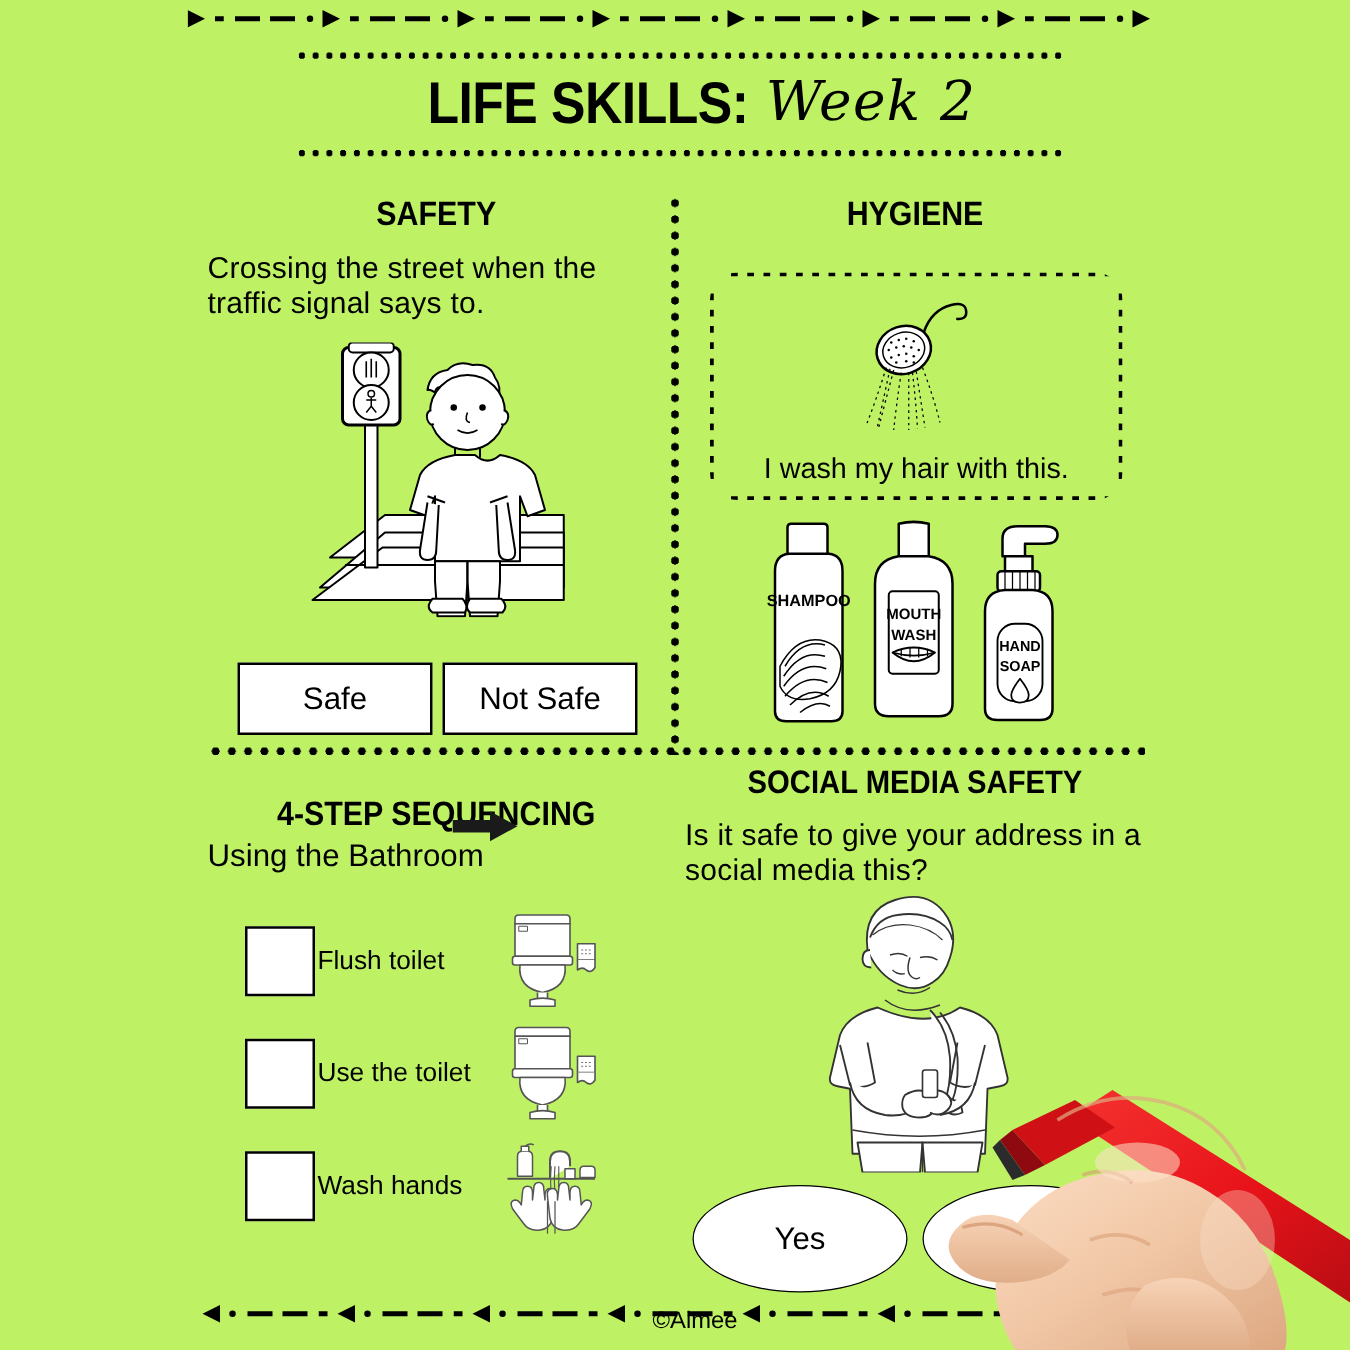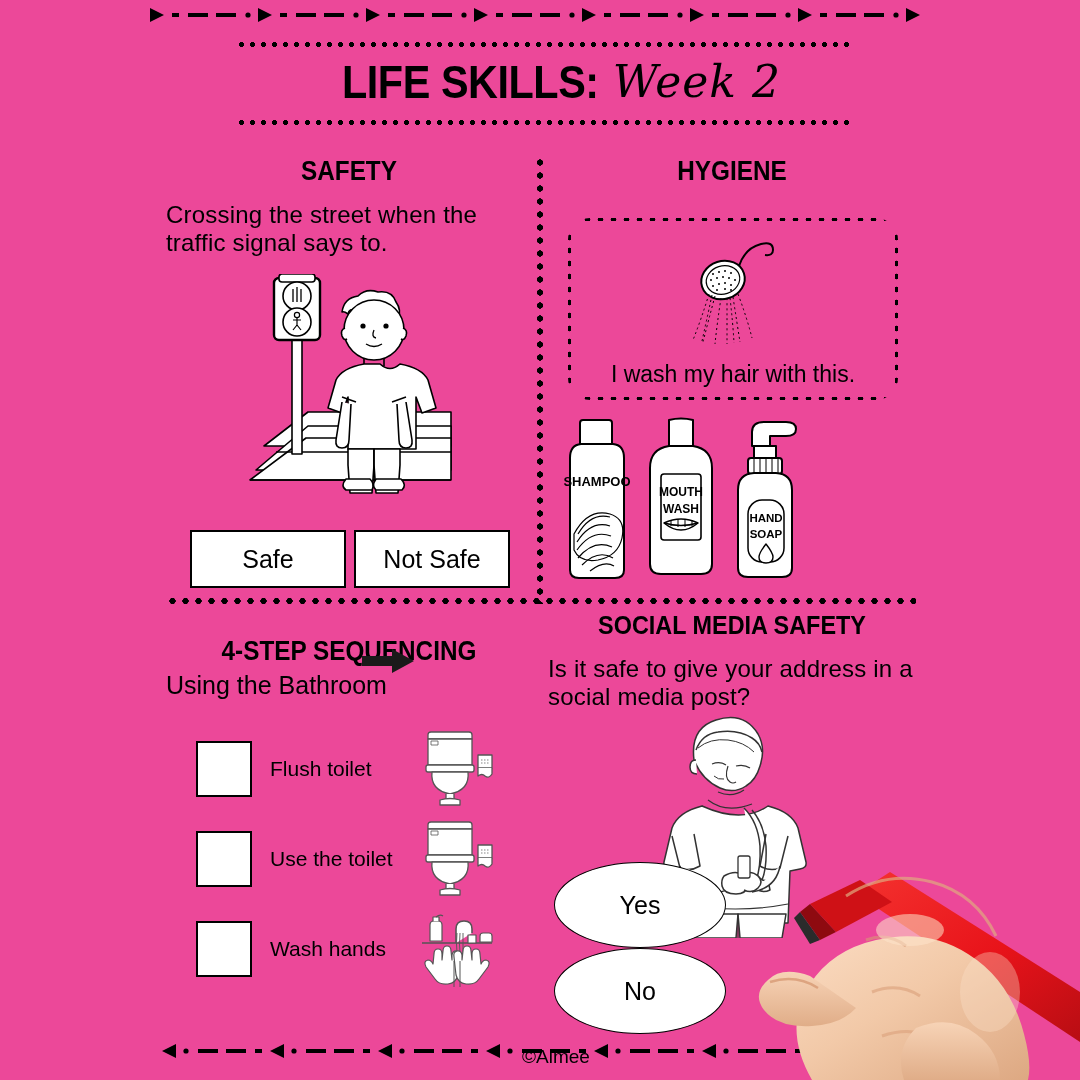--- a/index.html
+++ b/index.html
@@ -15,21 +15,21 @@
     overflow: hidden;
     font-family: "Liberation Sans", sans-serif;
     color: #000;
   }
 
   
   .page {
     position: absolute;
     left: 0; top: 0;
     width: 1080px; height: 1080px;
-    background: #ec4899;
+    background: #bef264;
   }
 
   
   .border-strip { position: absolute; overflow: hidden; }
   .border-top    { left: 150px;  top: 4px;    width: 782px; height: 24px; }
   .border-bottom { left: 150px;  top: 1040px; width: 782px; height: 24px; }
   .border-left   { left: 140px;  top: 12px;   width: 24px;  height: 1040px; }
   .border-right  { left: 912px;  top: 12px;   width: 24px;  height: 1040px; }
 
   
@@ -160,61 +160,60 @@
     text-align: center;
     font-size: 23px;
     font-family: "Liberation Sans", sans-serif;
   }
 
   .bottles {
     position: absolute;
     left: 8px; top: 258px;
     width: 352px; height: 170px;
     display: flex;
-    justify-content: flex-start;
+    justify-content: center;
     align-items: flex-end;
   }
 
   
   .seq-list { position: absolute; left: 30px; top: 88px; width: 340px; }
   .seq-row {
     display: flex;
     align-items: center;
     height: 90px;
   }
   .seq-box {
     width: 52px; height: 52px;
     border: 2.5px solid #000;
     background: #fff;
     flex: none;
   }
   .seq-label {
     font-size: 21px;
-    margin-left: 18px;
+    margin-left: 2px;
     font-family: "Liberation Sans", sans-serif;
     white-space: nowrap;
     flex: none;
     width: 150px;
   }
   .seq-pic { flex: none; width: 74px; height: 80px; position: relative; }
 
   .seq-arrow {
     position: absolute;
     left: 196px; top: 12px;
     width: 54px; height: 26px;
   }
 
   
   .oval-row {
     position: absolute;
     left: 6px; bottom: 6px;
     width: 356px;
     display: flex;
     justify-content: space-between;
-    flex-direction: column;
   }
   .oval {
     width: 170px; height: 84px;
     border: 1.6px solid #000;
     border-radius: 50%;
     display: flex; align-items: center; justify-content: center;
     font-size: 25px;
     background: #fff;
     font-family: "Liberation Sans", sans-serif;
   }
@@ -771,21 +770,21 @@
           </svg>
         </div>
       </div>
 
 
     </div>
   </div>
 
   <div class="quad quad-social">
     <div class="sec-title small">SOCIAL MEDIA SAFETY</div>
-    <div class="prompt">Is it safe to give your address in a social media post?</div>
+    <div class="prompt">Is it safe to give your address in a social media this?</div>
 
     <div class="figure" style="left:72px; top:98px;">
       <svg width="230" height="230" viewBox="0 0 230 230" fill="none" stroke="#333" stroke-width="1.5" stroke-linejoin="round">
 
         <path d="M74 52 q-4 -32 22 -40 q28 -9 42 14 q8 14 2 32 q-4 14 -14 20 q-12 8 -26 2 q-18 -8 -26 -28 z" fill="#fff"></path>
 
         <path d="M76 42 q6 -16 22 -18 q20 -3 34 6 q8 5 10 14" fill="none"></path>
         <path d="M78 40 q12 -10 30 -8 q16 2 26 12" fill="none" stroke-width="1"></path>
 
         <path d="M76 52 q-6 0 -6 7 q0 7 7 7" fill="#fff"></path>

